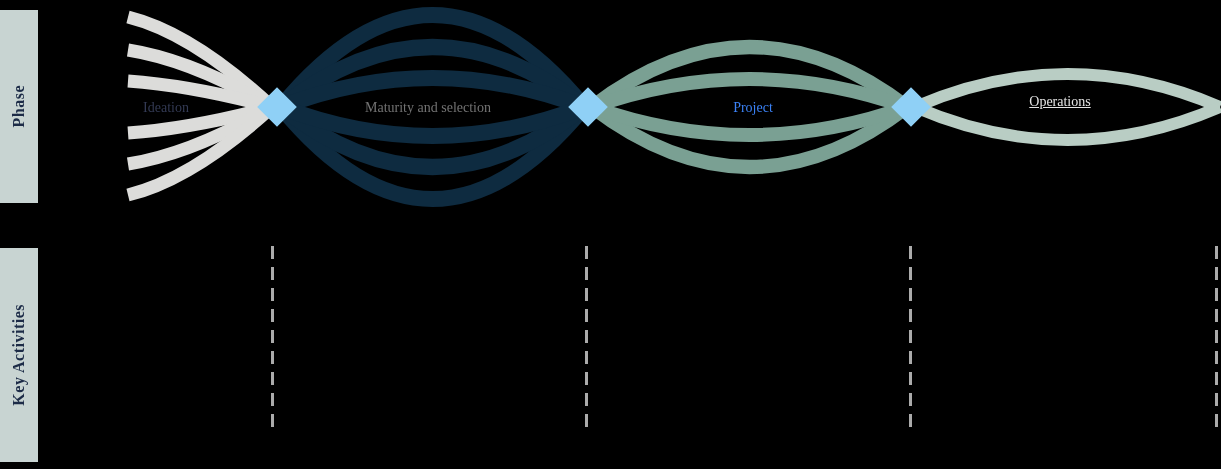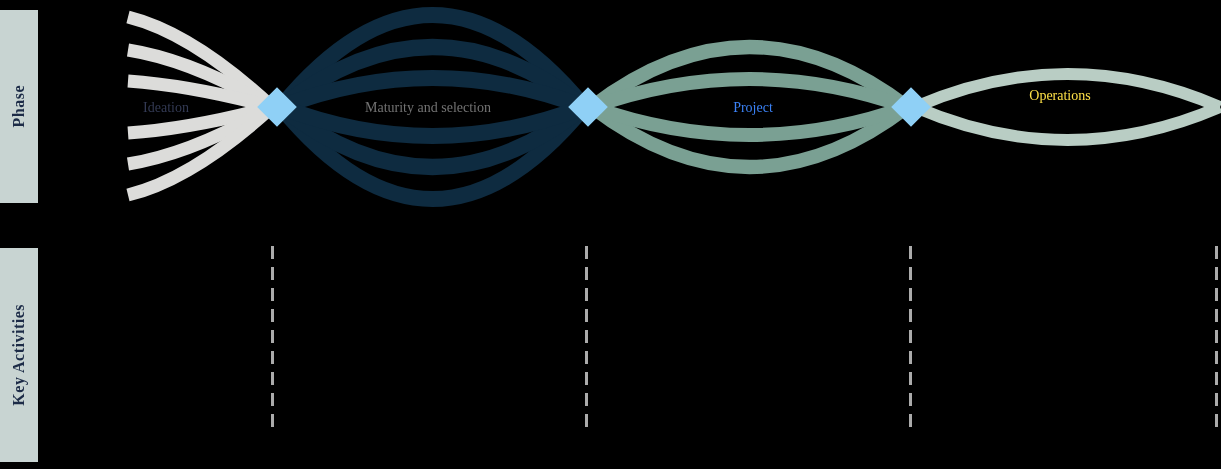--- a/index.html
+++ b/index.html
@@ -92,20 +92,20 @@
     <span class="rail-label" style="color: rgb(28, 43, 71);">Key Activities</span>
   </div>
 
   <div class="diamond" style="left: 263px; top: 93px; background: rgb(143, 208, 246);"></div>
   <div class="diamond" style="left: 574px; top: 93px; background: rgb(143, 208, 246);"></div>
   <div class="diamond" style="left: 897px; top: 93px; background: rgb(143, 208, 246);"></div>
 
   <div class="phase-label" style="left: 166px; top: 108px; color: rgb(51, 58, 84);">Ideation</div>
   <div class="phase-label" style="left: 428px; top: 108px; color: #737373;">Maturity and selection</div>
   <div class="phase-label" style="left: 753px; top: 108px; color: #3b82f6;">Project</div>
-  <div class="phase-label" style="left: 1060px; top: 96px; color: #fde047;">Operations</div>
+  <div class="phase-label" style="left: 1060px; top: 102px; color: #e5e5e5; text-decoration: underline;">Operations</div>
 
   <div class="divider" style="left: 271px; background: repeating-linear-gradient(rgb(171, 171, 171) 0px, rgb(171, 171, 171) 13px, transparent 13px, transparent 21px);"></div>
   <div class="divider" style="left: 585px; background: repeating-linear-gradient(rgb(171, 171, 171) 0px, rgb(171, 171, 171) 13px, transparent 13px, transparent 21px);"></div>
   <div class="divider" style="left: 909px; background: repeating-linear-gradient(rgb(171, 171, 171) 0px, rgb(171, 171, 171) 13px, transparent 13px, transparent 21px);"></div>
   <div class="divider" style="left: 1215px; background: repeating-linear-gradient(rgb(171, 171, 171) 0px, rgb(171, 171, 171) 13px, transparent 13px, transparent 21px);"></div>
 
 </div>
 
 </body></html>

